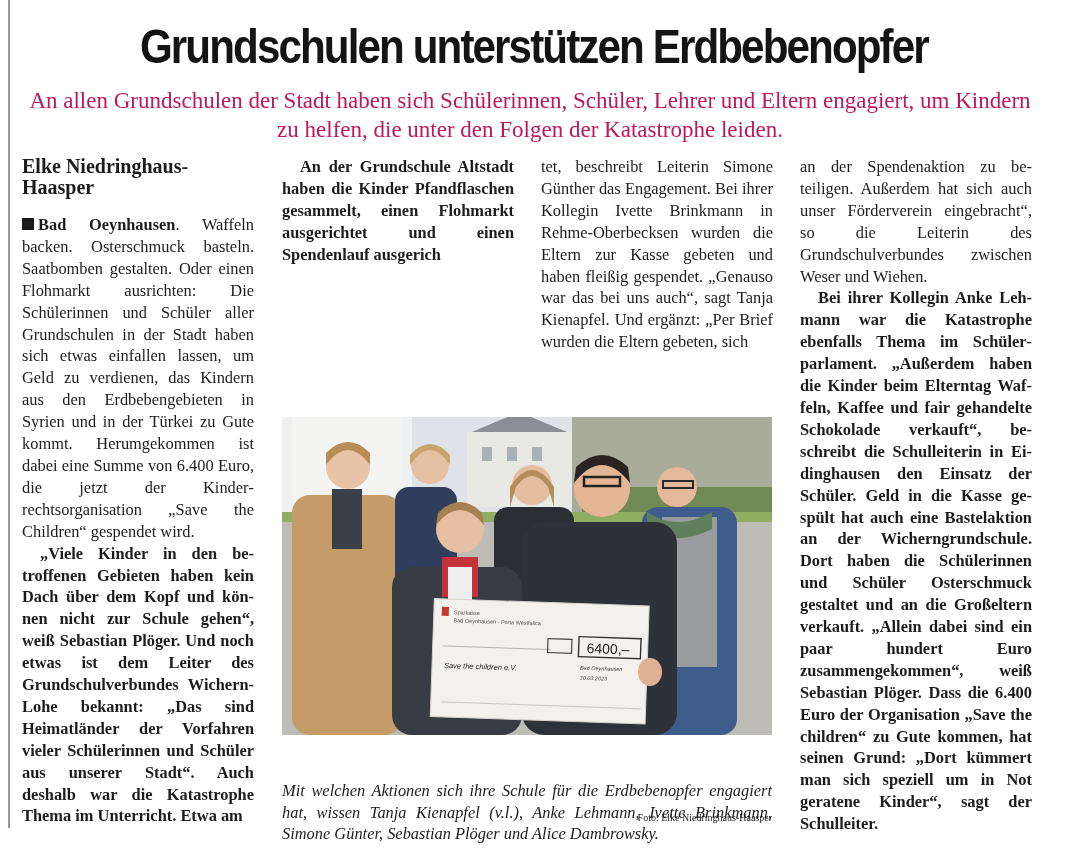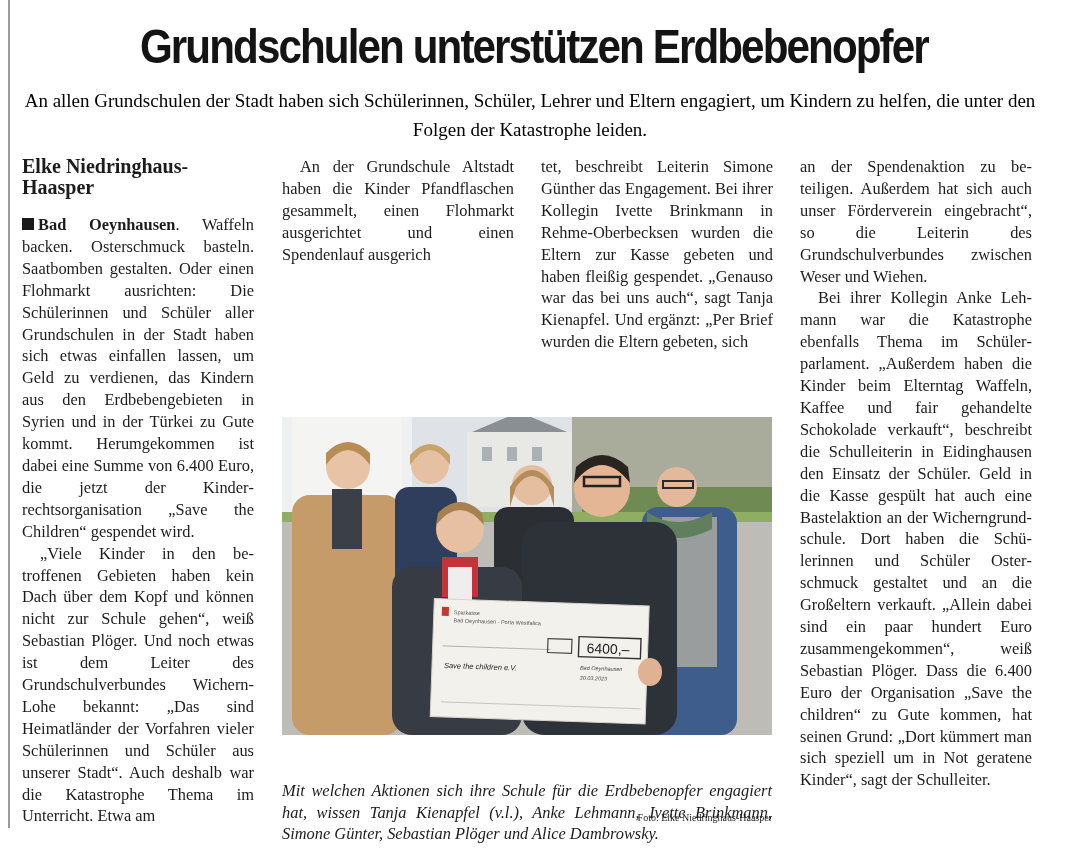--- a/index.html
+++ b/index.html
@@ -4,24 +4,24 @@
 <style>
   html, body { margin: 0; padding: 0; background: #ffffff; }
   body { width: 1070px; height: 852px; position: relative; overflow: hidden;
          font-family: "Liberation Serif", "DejaVu Serif", serif; color: #1c1c1c; }
   .left-rule { position: absolute; left: 8px; top: 0; width: 2px; height: 828px; background: #9a9a9a; }
   .headline { position: absolute; left: 0; top: 14px; width: 1070px; text-align: center;
               font-family: "Liberation Sans", "DejaVu Sans", sans-serif; font-weight: bold;
               font-size: 49px; letter-spacing: -2.2px; line-height: 64px; color: #141414;
               transform: scaleX(0.86); transform-origin: 527px 0; }
   .subhead { position: absolute; left: 20px; top: 86px; width: 1020px; text-align: center;
-             font-size: 19px; line-height: 29px; color: #000000; }
+             font-size: 23px; line-height: 29px; color: #be185d; }
   .col { position: absolute; font-size: 16.4px; line-height: 21.9px; text-align: justify; hyphens: manual; }
   .col p { margin: 0; }
-  .col p.indent { text-indent: 18px; }
+  .col p.indent { text-indent: 18px; font-weight: bold; }
   .c1 { left: 22px; top: 156px; width: 232px; }
   .c2 { left: 282px; top: 156px; width: 232px; }
   .c3 { left: 541px; top: 156px; width: 232px; }
   .c4 { left: 800px; top: 156px; width: 232px; }
   .byline { font-weight: bold; font-size: 20px; line-height: 21px; margin-bottom: 16px !important; text-align: left; }
   .square { display: inline-block; width: 12px; height: 12px; background: #1a1a1a; margin-right: 4px; vertical-align: 0px; }
   .dateline { font-weight: bold; }
   .photo { position: absolute; left: 282px; top: 417px; width: 490px; height: 318px; overflow: hidden;
            background: linear-gradient(180deg, #e6e9ee 0%, #d9dde2 35%, #c9ccc8 60%, #b9b8b2 100%); }
   .caption { position: absolute; left: 282px; top: 740px; width: 490px; font-style: italic;

